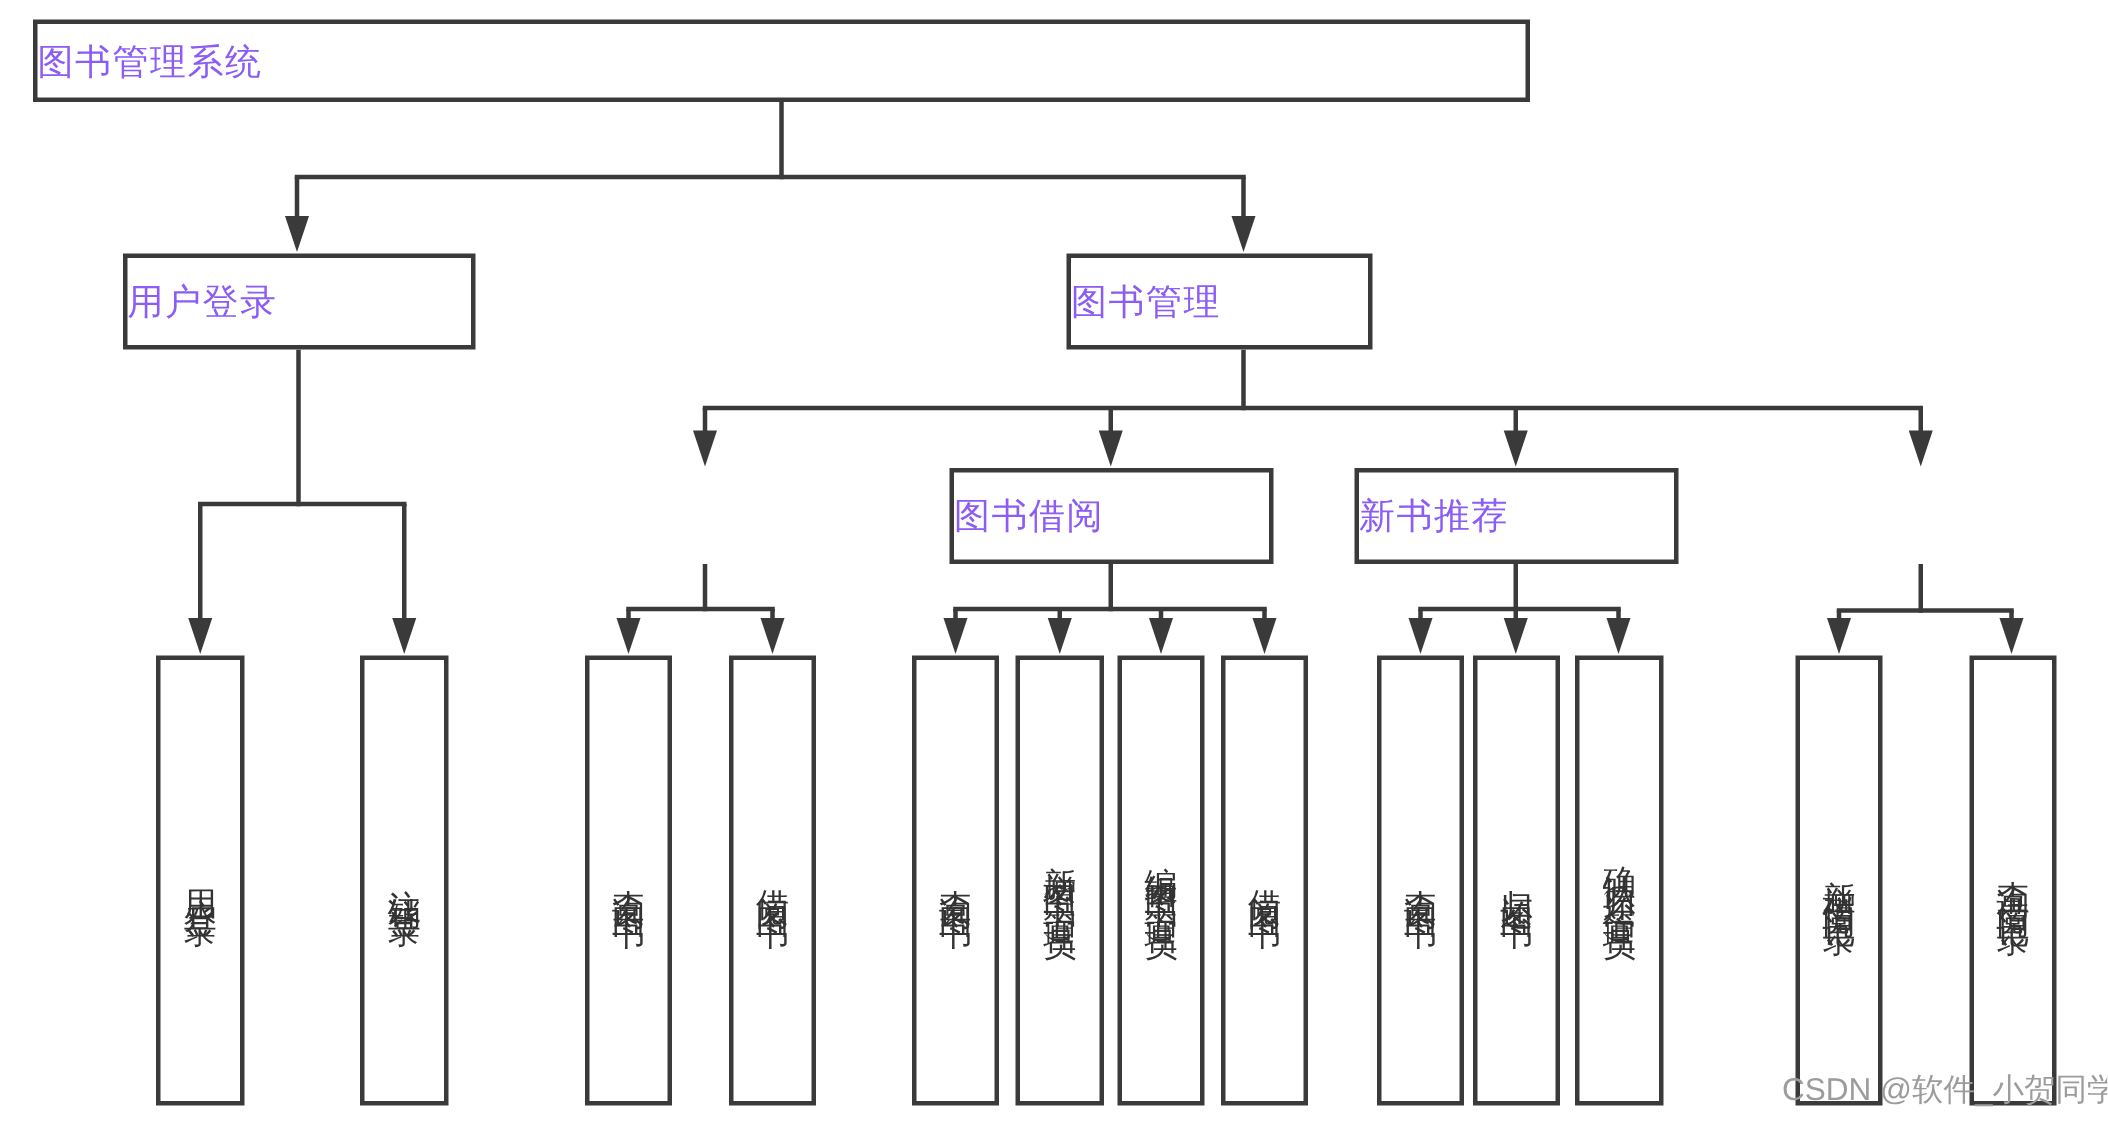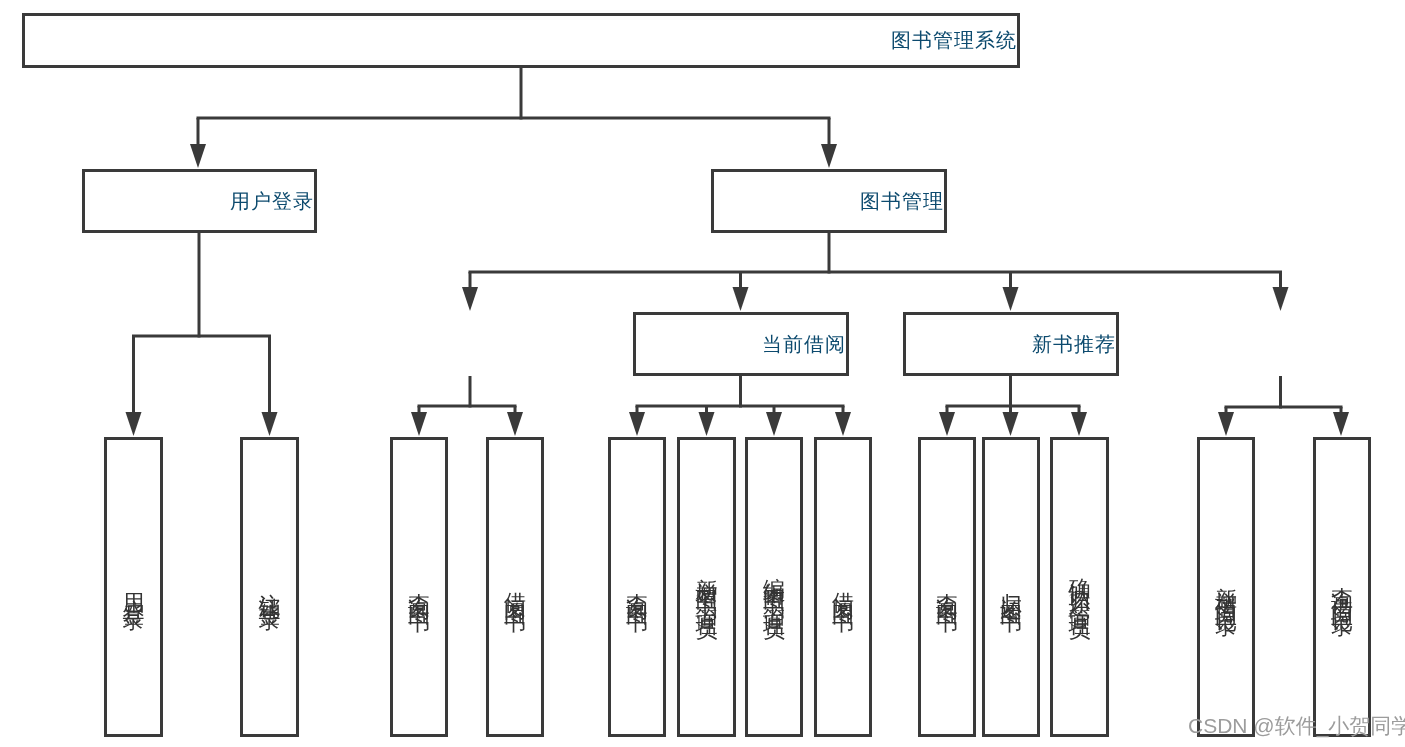--- a/index.html
+++ b/index.html
@@ -18,24 +18,24 @@
   }
   svg.connectors line { stroke: #3a3a3a; stroke-width: 3; }
   svg.connectors polygon { fill: #3a3a3a; }
   .node {
     position: absolute;
     box-sizing: border-box;
     border: 3px solid #3a3a3a;
     background: #ffffff;
     display: flex;
     align-items: center;
-    justify-content: flex-end;
-    font-size: 20px;
+    justify-content: flex-start;
+    font-size: 24px;
     letter-spacing: 1px;
-    color: #0c4a6e;
+    color: #8b5cf6;
     z-index: 2;
   }
   .leaf {
     position: absolute;
     box-sizing: border-box;
     border: 3px solid #3a3a3a;
     background: #ffffff;
     display: flex;
     align-items: center;
     justify-content: center;
@@ -142,26 +142,26 @@
     </g>
   </svg>
 
   <div class="node" style="left:22px; top:13px; width:998px; height:55px;">
     <span>图书管理系统</span>
   </div>
 
   <div class="node" style="left:82px; top:169px; width:235px; height:64px;">
     <span>用户登录</span>
   </div>
-  <div class="node" style="left:711px; top:169px; width:236px; height:64px;">
+  <div class="node" style="left:711px; top:169px; width:204px; height:64px;">
     <span>图书管理</span>
   </div>
 
   <div class="node" style="left:633px; top:312px; width:216px; height:64px;">
-    <span>当前借阅</span>
+    <span>图书借阅</span>
   </div>
   <div class="node" style="left:903px; top:312px; width:216px; height:64px;">
     <span>新书推荐</span>
   </div>
 
   <div class="leaf" style="left:104px; width:59px;">
     <span>用户登录</span>
   </div>
   <div class="leaf" style="left:240px; width:59px;">
     <span>注销登录</span>

